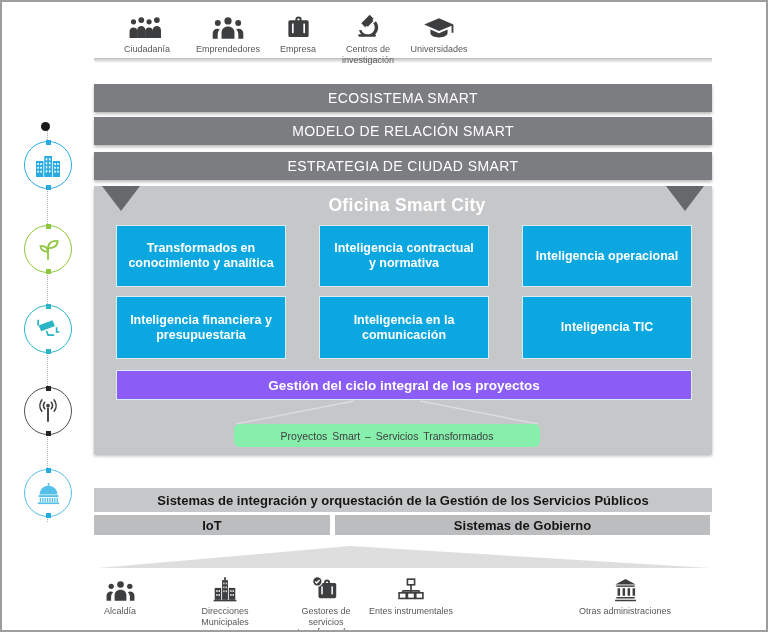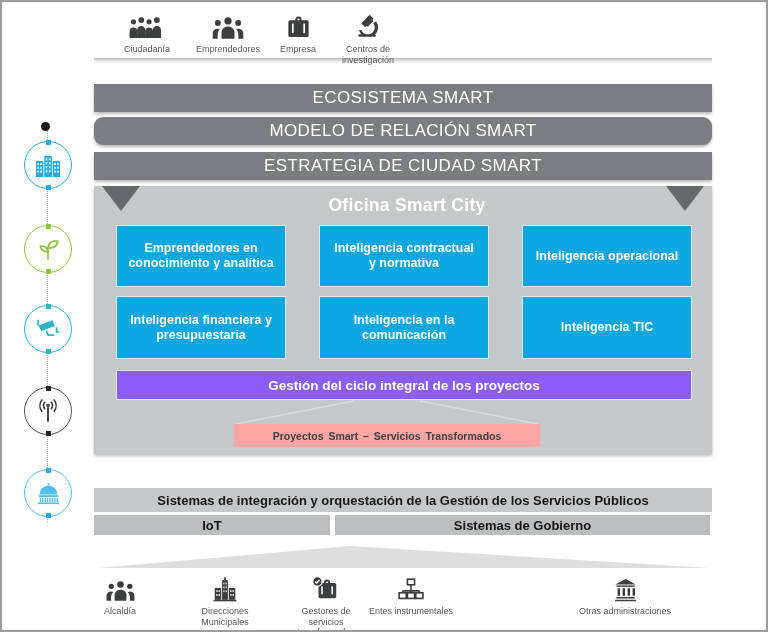--- a/index.html
+++ b/index.html
@@ -14,42 +14,42 @@
   .actor.bottom .icon-slot{height:26px;}
   .actor-label{margin-top:4px;font-size:9px;line-height:10.5px;color:#57585a;}
   .actor-sublabel{margin-top:1px;font-size:7.5px;line-height:8.5px;color:#6b6c6e;max-width:150px;}
   .ico{fill:#3d3e40;}
   .ico-stroke{stroke:#3d3e40;fill:none;}
   
   .shadow-band{position:absolute;left:92px;top:56px;width:618px;height:5px;
     background:linear-gradient(to bottom,rgba(110,110,110,.45),rgba(110,110,110,0));}
   
   .layer-bar{position:absolute;left:92px;width:618px;height:28px;background:#7c7d80;
-    color:#fff;font-size:17px;letter-spacing:.4px;display:flex;align-items:center;justify-content:center;
+    color:#fff;font-size:14px;letter-spacing:.4px;display:flex;align-items:center;justify-content:center;
     box-shadow:0 2px 3px rgba(0,0,0,.28);text-align:right;}
   
   .office{position:absolute;left:92px;top:184px;width:618px;height:268px;background:#c6c7c9;
     box-shadow:0 2px 3px rgba(0,0,0,.28);}
   .corner-tri{position:absolute;top:0;width:0;height:0;
     border-left:19px solid transparent;border-right:19px solid transparent;border-top:25px solid #67686b;}
   .corner-tri.left{left:8px;} .corner-tri.right{right:8px;}
   .office-title{position:absolute;left:4px;top:9px;width:100%;text-align:center;
     color:#fff;font-size:17.5px;font-weight:bold;letter-spacing:.3px;}
   .cell{position:absolute;width:170px;height:62px;background:#0ba7e0;border:1px solid #d9edf8;
     box-sizing:border-box;color:#fff;font-weight:bold;font-size:12.5px;line-height:15px;
     display:flex;align-items:center;justify-content:center;text-align:center;padding:2px 10px;}
   .cell.r1{top:39px;} .cell.r2{top:110px;height:63px;}
   .cell.col1{left:22px;} .cell.col2{left:225px;} .cell.col3{left:428px;}
   .cycle-bar{position:absolute;left:22px;top:184px;width:576px;height:30px;background:#8b5cf6;
     border:1px solid #d9edf8;box-sizing:border-box;color:#fff;font-weight:bold;font-size:13.5px;
     display:flex;align-items:center;justify-content:center;}
   .funnel{position:absolute;left:0;top:214px;}
-  .output-box{position:absolute;left:140px;top:238px;width:306px;height:23px;background:#fca5a5;
-    color:#414142;font-weight:bold;font-size:10.5px;word-spacing:2px;
-    display:flex;align-items:center;justify-content:center;}
+  .output-box{position:absolute;left:140px;top:238px;width:306px;height:23px;background:#86efac;
+    color:#414142;font-weight:normal;font-size:10.5px;word-spacing:2px;
+    display:flex;align-items:center;justify-content:center;border-radius:6px;}
   
   .struct-header{position:absolute;left:92px;top:456px;width:618px;height:27px;background:#566069;
     color:#fff;font-size:13.5px;letter-spacing:.3px;display:flex;align-items:center;justify-content:center;
     box-shadow:0 1px 2px rgba(0,0,0,.25);}
   .integration-bar{position:absolute;left:92px;top:486px;width:618px;height:24px;background:#c6c7c8;
     color:#161616;font-weight:bold;font-size:13px;display:flex;align-items:center;justify-content:center;}
   .platform-bar{position:absolute;top:513px;height:20px;background:#bcbdbf;color:#161616;
     font-weight:bold;font-size:13px;display:flex;align-items:center;justify-content:center;}
   .platform-bar.iot{left:92px;width:236px;}
   .platform-bar.gov{left:333px;width:375px;}
@@ -116,34 +116,43 @@
   <div class="actor" style="left:326px;top:6px;width:80px;">
     <div class="icon-slot">
       <svg width="26" height="27" viewBox="0 0 24 24" class="ico">
         <path d="M13.6 1.2l3.6 3.6-1.2 1.2 1 1-5.2 5.2-1-1-1.4 1.4-3.6-3.6 7.8-7.8z"></path>
         <path d="M17.8 8.6l1.5-1.4c1.3 1.6 2.1 3.6 2.1 5.8 0 2.5-1.1 4.8-2.8 6.3.4.1.8.5.8 1 0 .6-.5 1.1-1.1 1.1H4.1c-.6 0-1.1-.5-1.1-1.1s.5-1.1 1.1-1.1h2c-1.2-1-2-2.4-2.3-4h2.2c.5 2.3 2.6 4 5 4h2.3c2.8-.8 4.9-3.3 4.9-6.3 0-1.6-.6-3.1-1.6-4.3z"></path>
       </svg>
     </div>
     <div class="actor-label">Centros de investigación</div>
   </div>
 
+  <div class="actor" style="left:397px;top:6px;width:80px;">
+    <div class="icon-slot">
+      <svg width="32" height="23" viewBox="0 0 28 20" class="ico">
+        <path d="M14 1L1 6.6l13 5.6 11-4.7v6.2h1.6V6.6L14 1z"></path>
+        <path d="M6.5 10.9V14c0 2.2 3.4 3.9 7.5 3.9s7.5-1.7 7.5-3.9v-3.1L14 14.1 6.5 10.9z"></path>
+      </svg>
+    </div>
+    <div class="actor-label">Universidades</div>
+  </div>
 
 
   <div class="shadow-band"></div>
 
   <div class="layer-bar" style="top:82px;">ECOSISTEMA SMART</div>
-  <div class="layer-bar" style="top:115px;border-radius:9px;">MODELO DE RELACIÓN SMART</div>
+  <div class="layer-bar" style="top:115px;">MODELO DE RELACIÓN SMART</div>
   <div class="layer-bar" style="top:150px;">ESTRATEGIA DE CIUDAD SMART</div>
 
   <div class="office">
     <div class="corner-tri left"></div>
     <div class="corner-tri right"></div>
     <div class="office-title">Oficina Smart City</div>
 
-    <div class="cell r1 col1">Emprendedores en conocimiento y analítica</div>
+    <div class="cell r1 col1">Transformados en conocimiento y analítica</div>
     <div class="cell r1 col2">Inteligencia contractual y normativa</div>
     <div class="cell r1 col3">Inteligencia operacional</div>
     <div class="cell r2 col1">Inteligencia financiera y presupuestaria</div>
     <div class="cell r2 col2">Inteligencia en la comunicación</div>
     <div class="cell r2 col3">Inteligencia TIC</div>
 
     <div class="cycle-bar">Gestión del ciclo integral de los proyectos</div>
 
     <svg class="funnel" width="618" height="28">
       <line x1="260" y1="1" x2="142" y2="24" stroke="#dcdcdc" stroke-width="1.5"></line>

